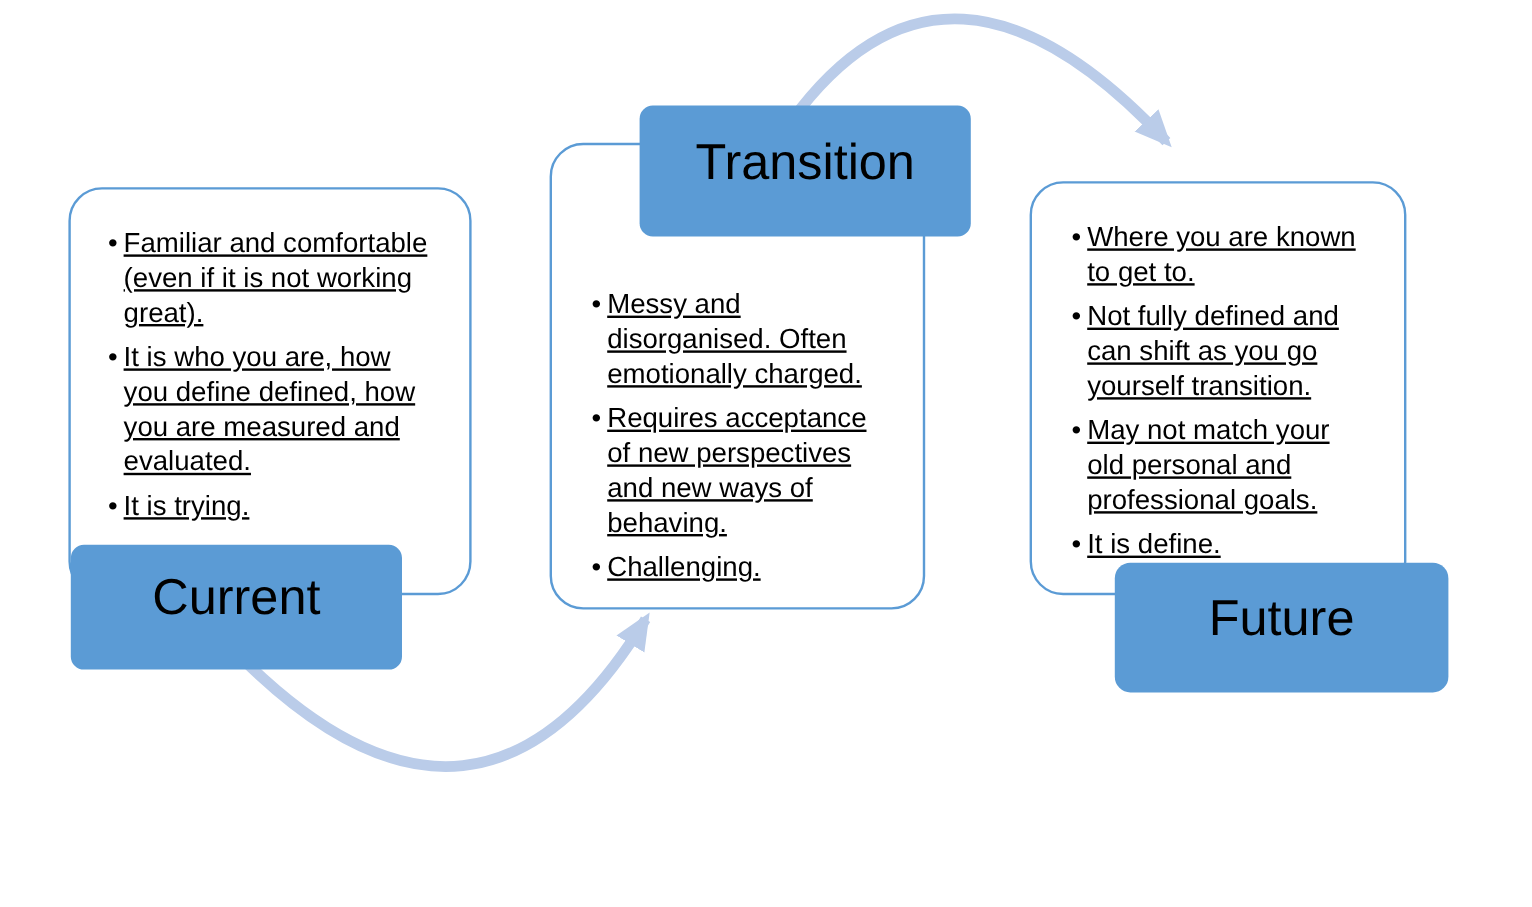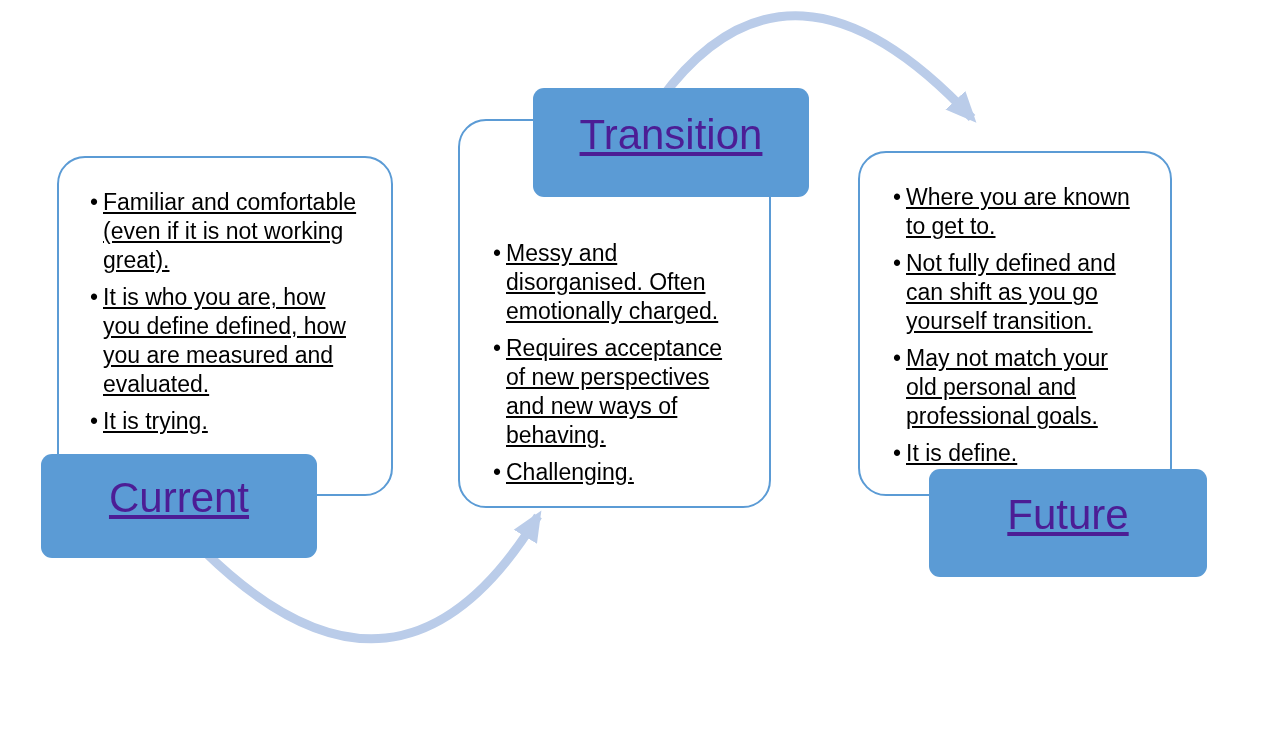--- a/index.html
+++ b/index.html
@@ -21,37 +21,36 @@
     background: #ffffff;
     border: 2.5px solid #5b9bd5;
     border-radius: 28px;
     box-sizing: border-box;
     z-index: 1;
   }
   .stage-label {
     position: absolute;
     background: #5b9bd5;
     border-radius: 11px;
-    color: #4c1d95;
+    color: #000000;
     font-size: 42px;
     display: flex;
     align-items: center;
     justify-content: center;
     z-index: 2;
     line-height: 1;
     padding-bottom: 16px;
     box-sizing: border-box;
-    text-decoration: underline;
   }
   #box-current   { left: 57px;  top: 156px; width: 336px; height: 340px; }
-  #label-current { left: 41px;  top: 454px; width: 276px; height: 104px; }
+  #label-current { left: 59px;  top: 454px; width: 276px; height: 104px; }
   #box-transition   { left: 458px; top: 119px; width: 313px; height: 389px; }
   #label-transition { left: 533px; top: 88px;  width: 276px; height: 109px; }
   #box-future   { left: 858px; top: 151px; width: 314px; height: 345px; }
-  #label-future { left: 929px; top: 469px; width: 278px; height: 108px; }
+  #label-future { left: 929px; top: 469px; width: 278px; height: 108px; border-radius: 13px; }
 
   .bullets { box-sizing: border-box; width: 100%; height: 100%; }
   #box-current .bullets    { padding: 30px 34px 0 31px; }
   #box-transition .bullets { padding: 118px 26px 0 33px; }
   #box-future .bullets     { padding: 30px 26px 0 33px; }
 
   .bullet-item {
     display: flex;
     color: #000000;
     font-size: 23px;

